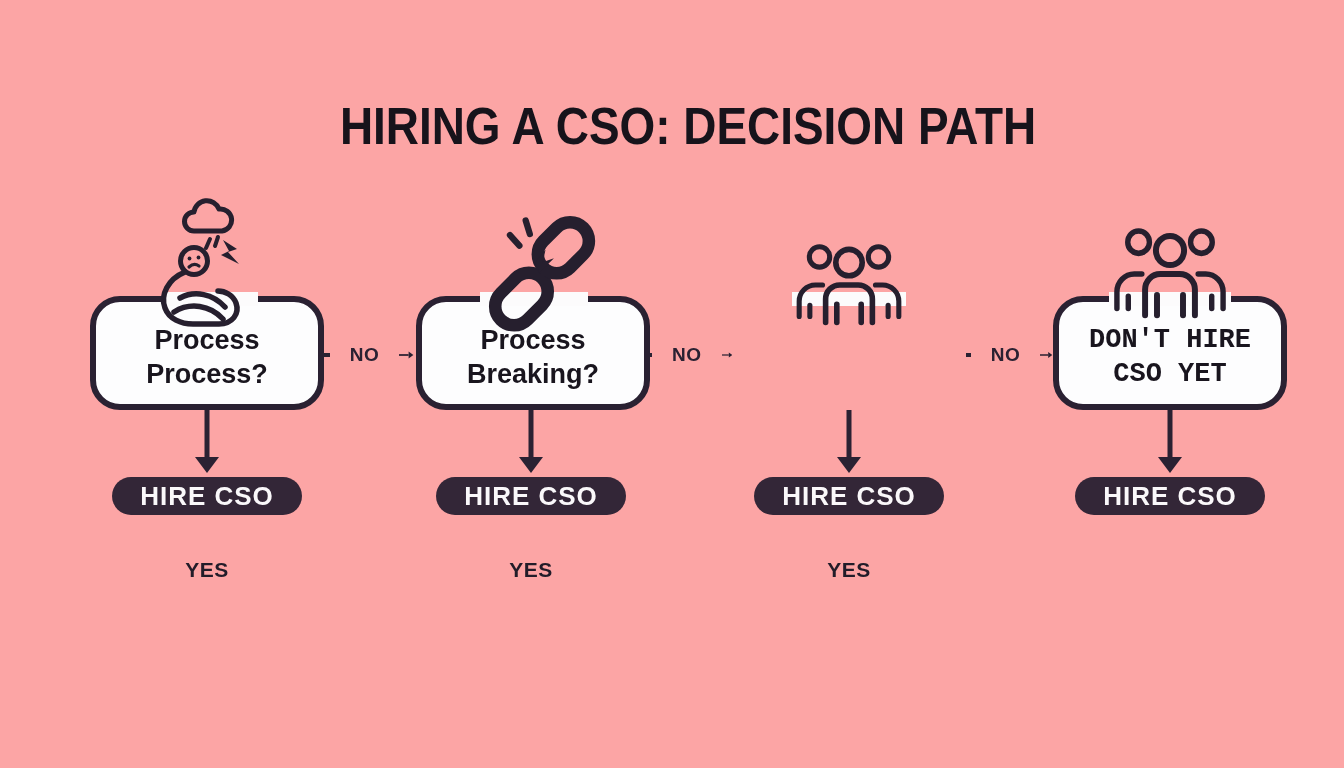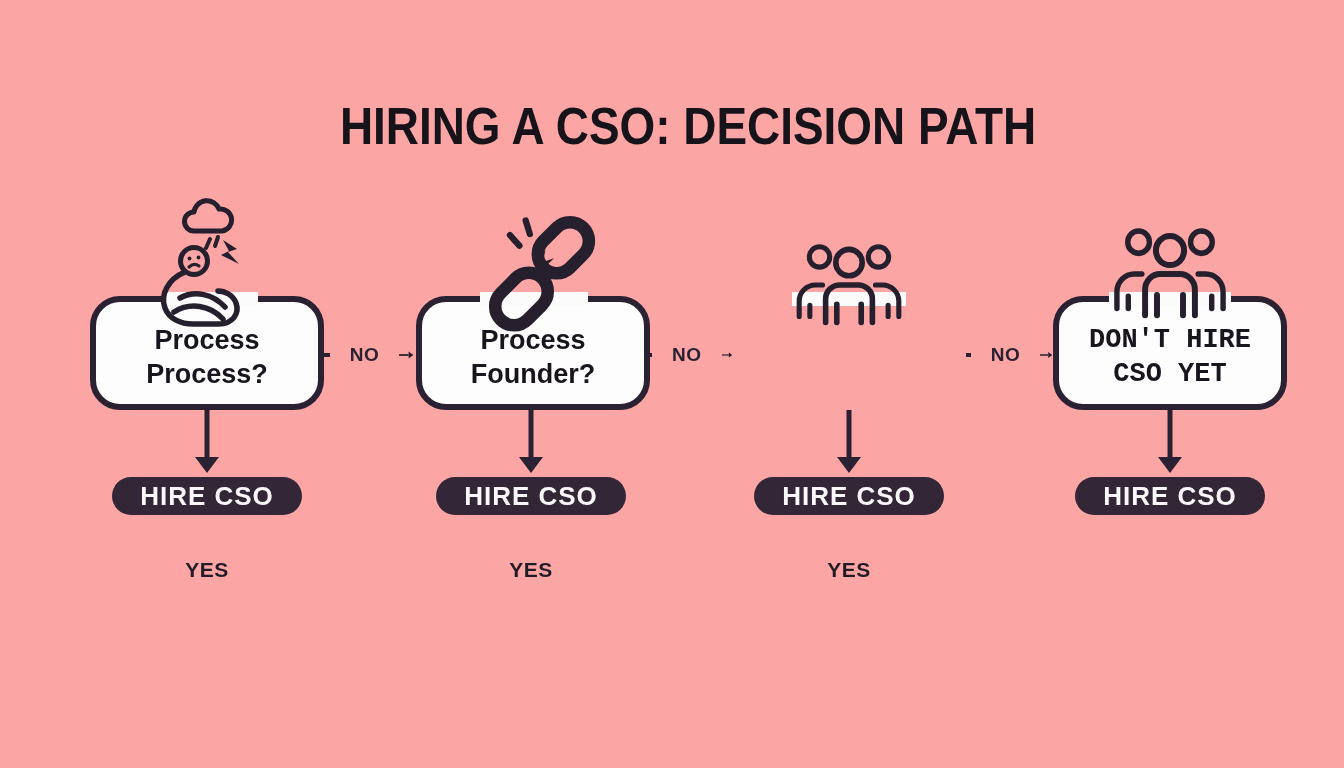--- a/index.html
+++ b/index.html
@@ -108,21 +108,21 @@
     <div class="no-label">NO</div>
     <svg width="34" height="18" viewBox="0 0 34 18">
       <rect x="0" y="7" width="22" height="4" fill="#2a2132"></rect>
       <polygon points="22,1 22,17 33,9" fill="#2a2132"></polygon>
     </svg>
   </div>
 
   <div class="box" style="left:416px;">
     <div class="box-label">
       <span>Process</span><br>
-      <span>Founder?</span>
+      <span>Breaking?</span>
     </div>
   </div>
   <div class="icon-backdrop" style="left:480px;width:108px;"></div>
   <svg class="icon" style="left:470px;top:210px;" width="126" height="133" viewBox="0 0 120 127">
     <g fill="none" stroke="#261f2e" stroke-linecap="round" stroke-linejoin="round">
       <rect x="31" y="57" width="36" height="56" rx="18" stroke-width="12" transform="rotate(45 49 85)"></rect>
       <rect x="71" y="9" width="36" height="54" rx="18" stroke-width="12" transform="rotate(45 89 36)"></rect>
       <path d="M38 24 L47 34" stroke-width="6"></path>
       <path d="M53 10 L57 23" stroke-width="6"></path>
     </g>

